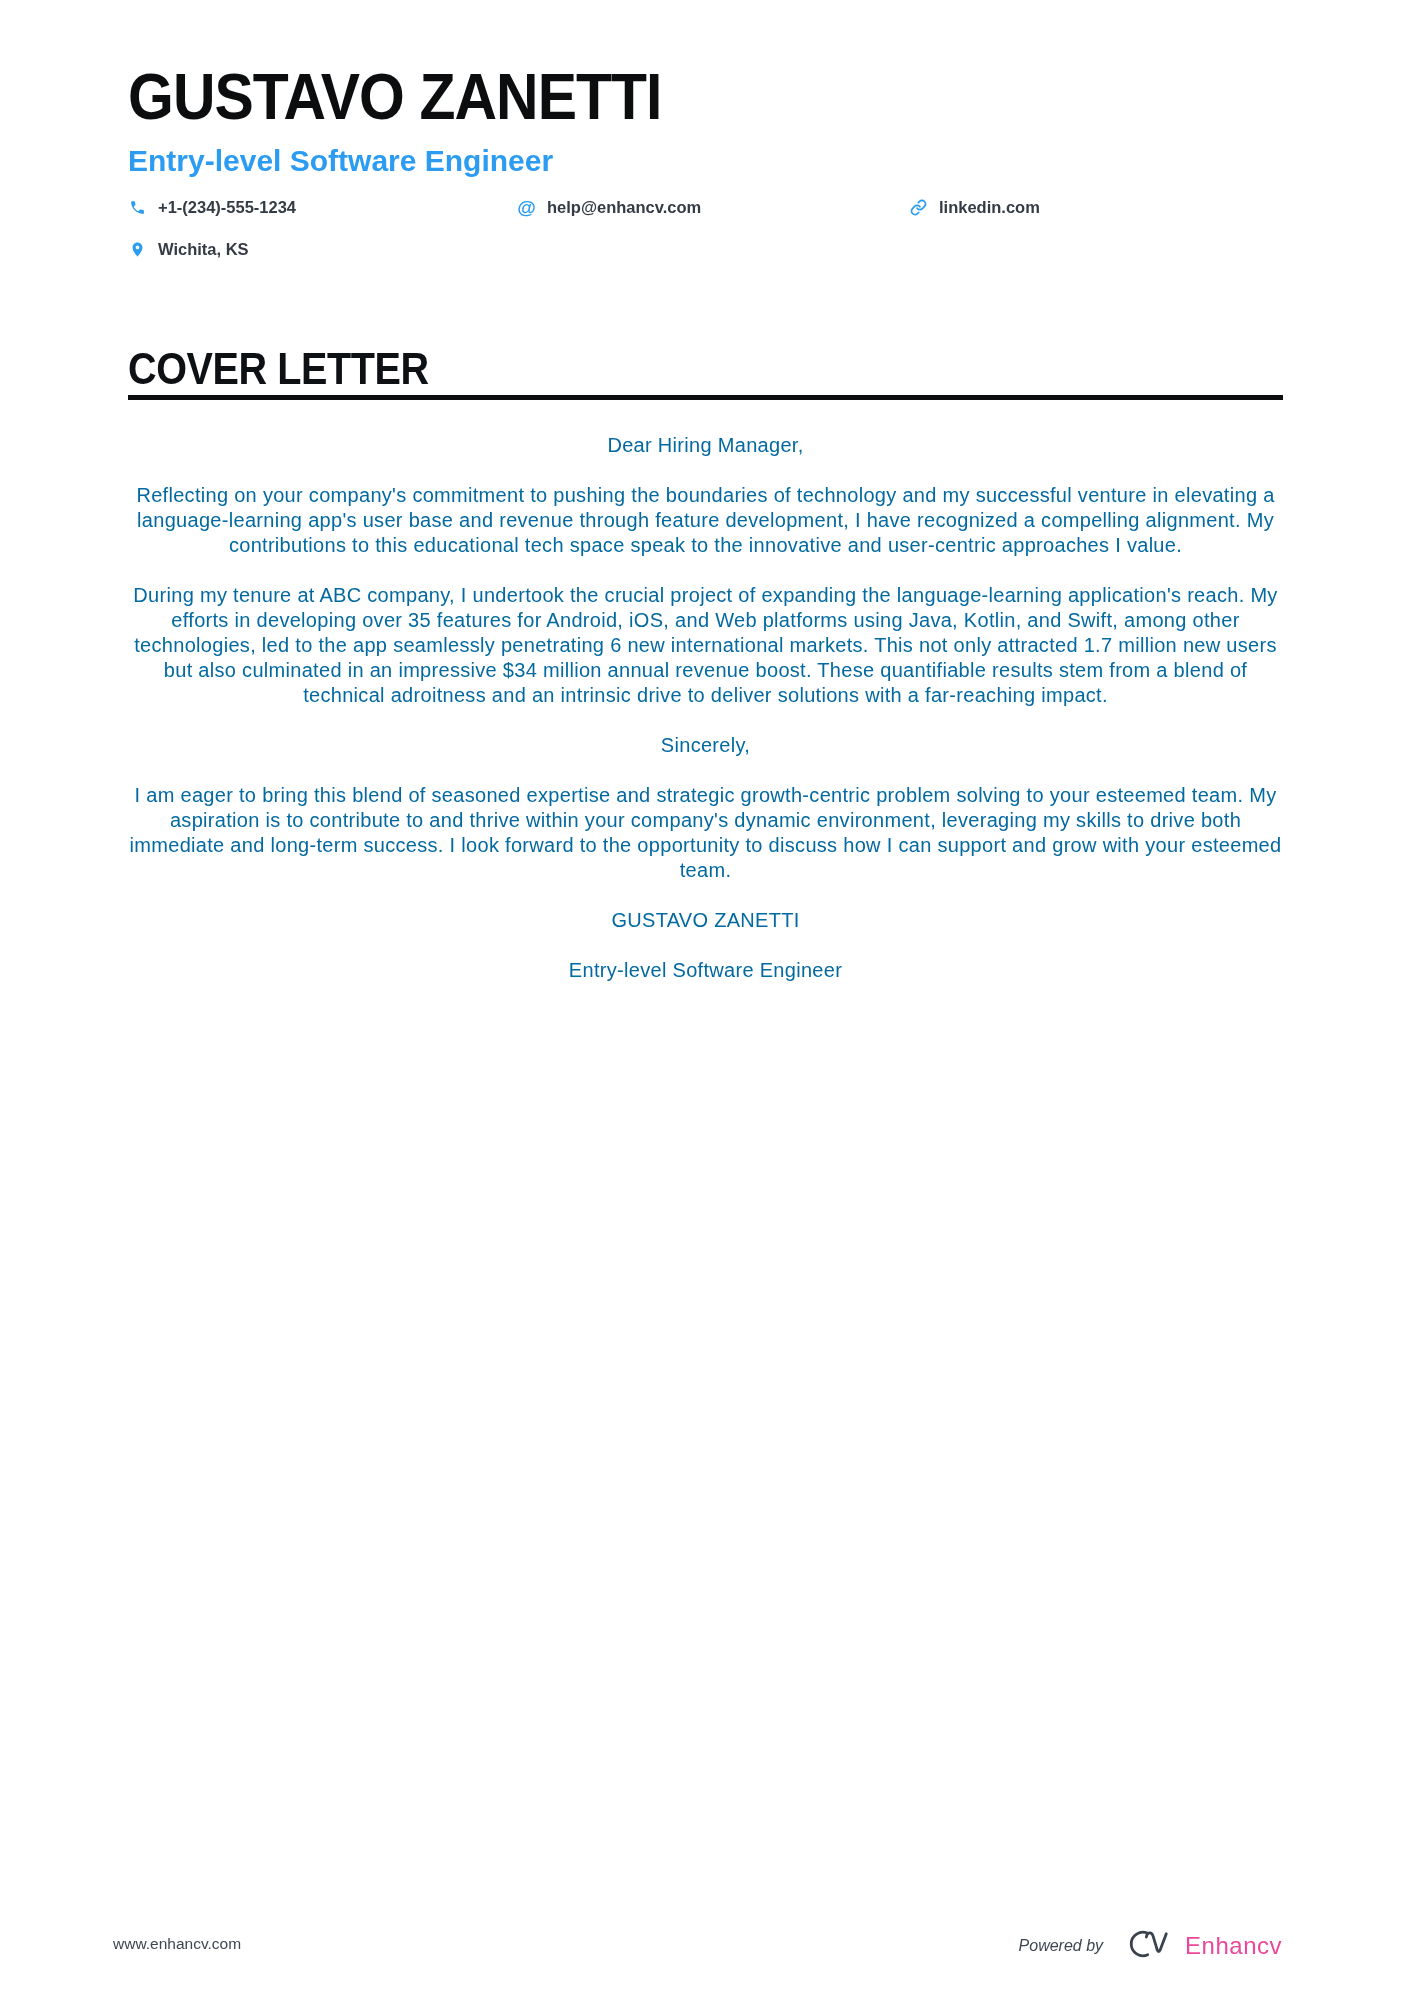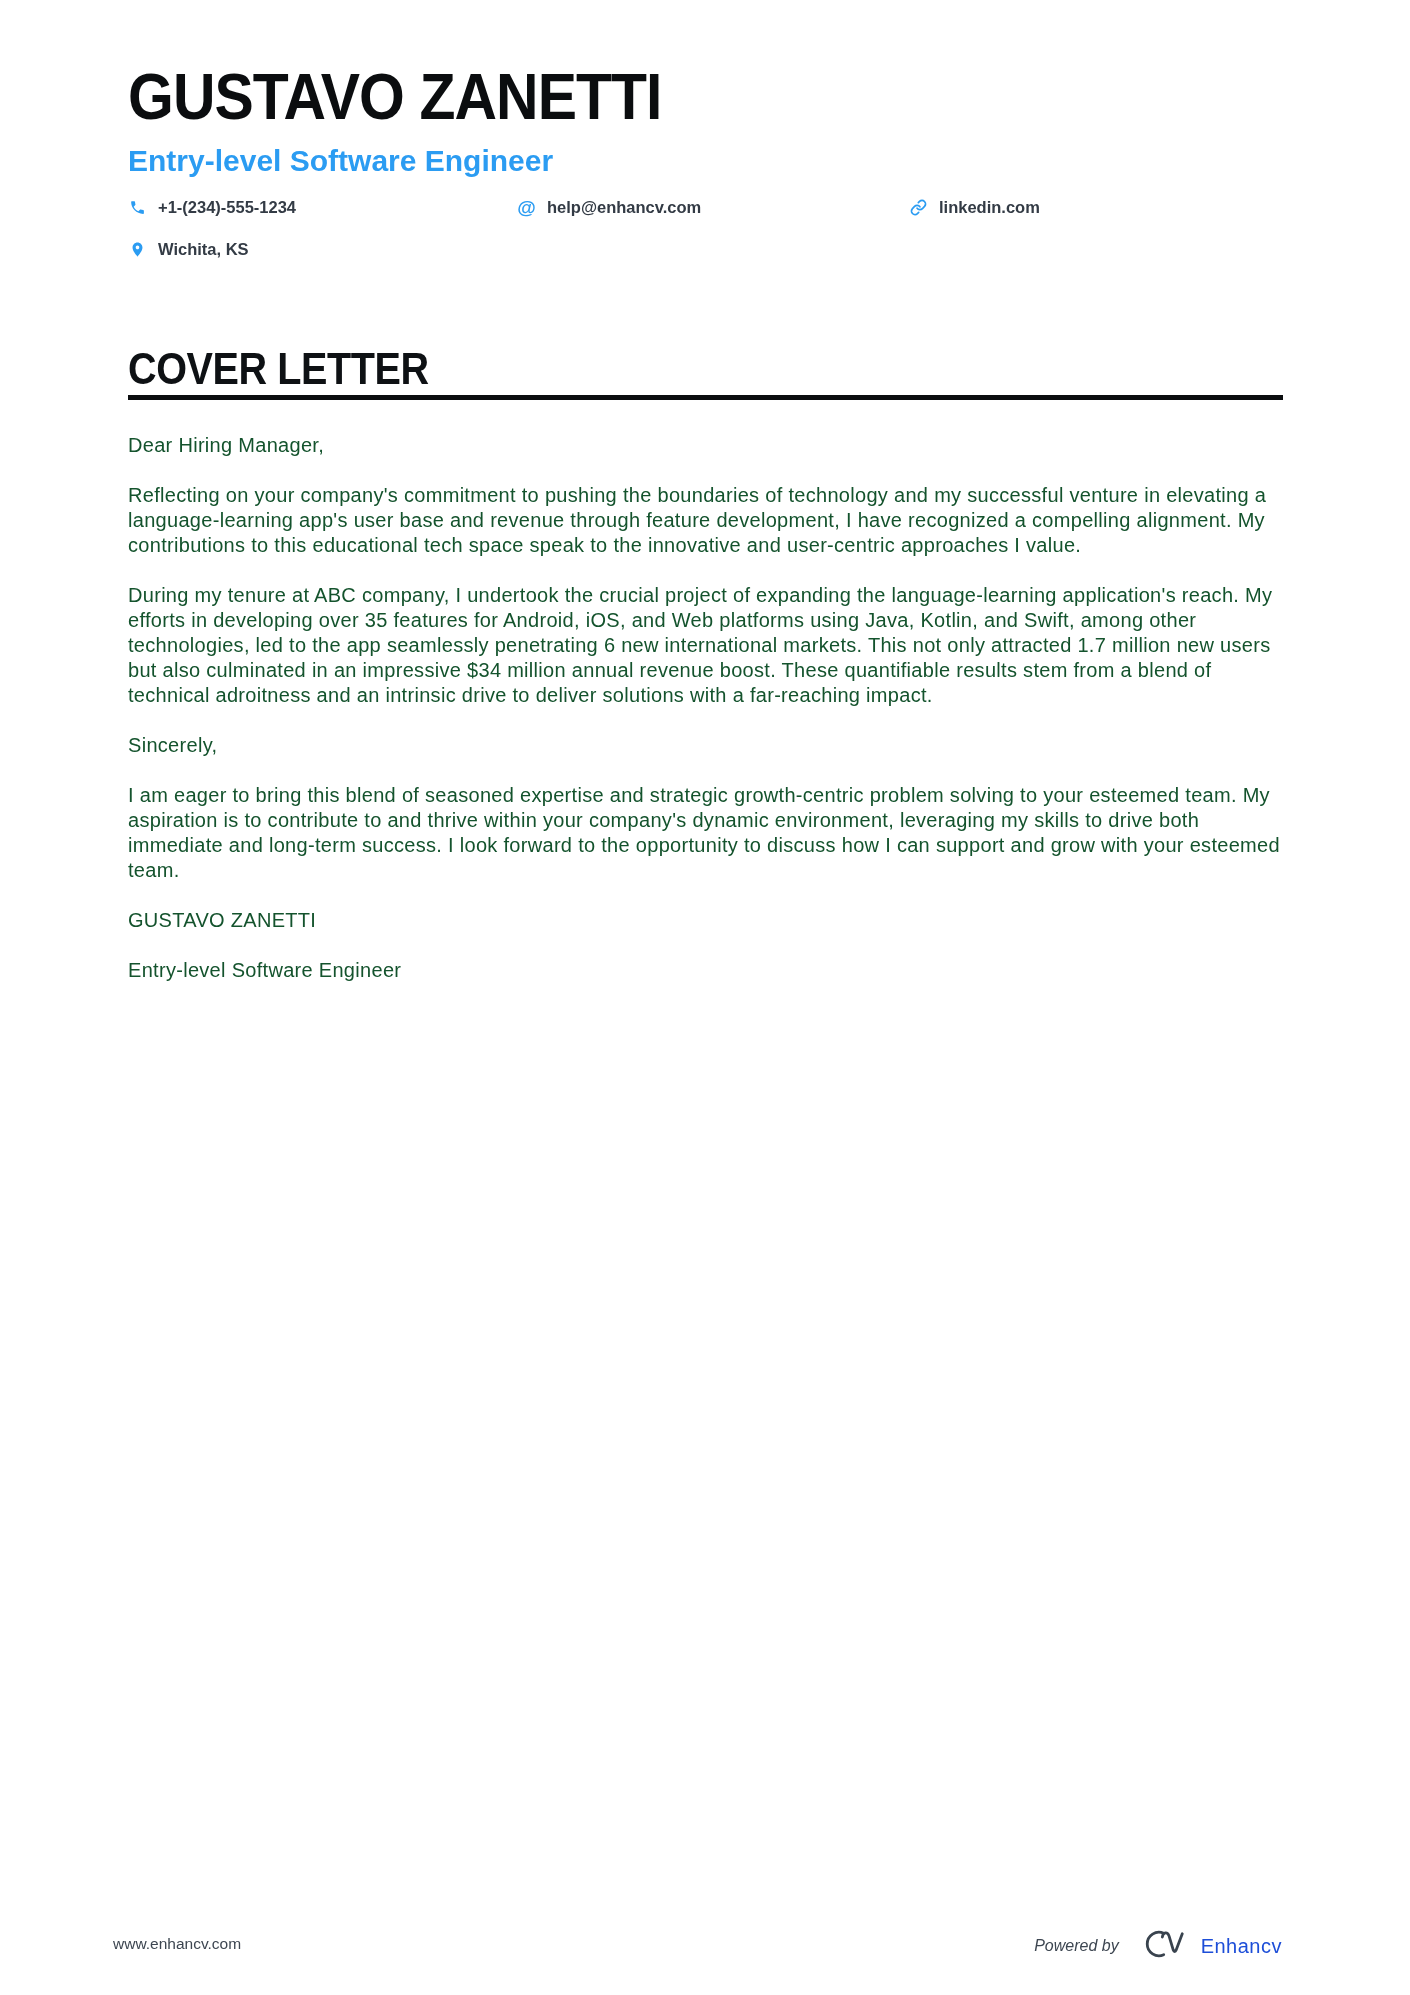--- a/index.html
+++ b/index.html
@@ -51,36 +51,37 @@
     letter-spacing:-.5px;
     color:#0e1114;
     transform:scaleX(.88); transform-origin:left center;
     white-space:nowrap;
   }
   .letter { margin-top:33px; }
   .letter p {
     margin:0 0 25px;
     font-size:20px; line-height:25px; font-weight:400;
     letter-spacing:.3px;
-    color:#14532d;
+    color:#0369a1;
+    text-align:center;
   }
   .footer {
     position:absolute; left:0; right:0; top:1920px; height:52px;
   }
   .site-link {
     position:absolute; left:113px; top:15px;
     font-size:15.5px; color:#3d4651; text-decoration:none;
   }
   .powered {
     position:absolute; right:128px; top:0; height:52px;
     display:flex; align-items:center; gap:15px;
   }
   .powered-label { font-size:16px; color:#3d4651;font-style:italic; }
   .brand-name {
-    font-size:20px; color:#1d4ed8; letter-spacing:.5px;
+    font-size:24px; color:#ec4899; letter-spacing:.5px;
   }
 </style>
 </head>
 <body>
 
 <div class="page">
 
   <h1 class="name">GUSTAVO ZANETTI</h1>
   <h2 class="job-title">Entry-level Software Engineer</h2>
 

